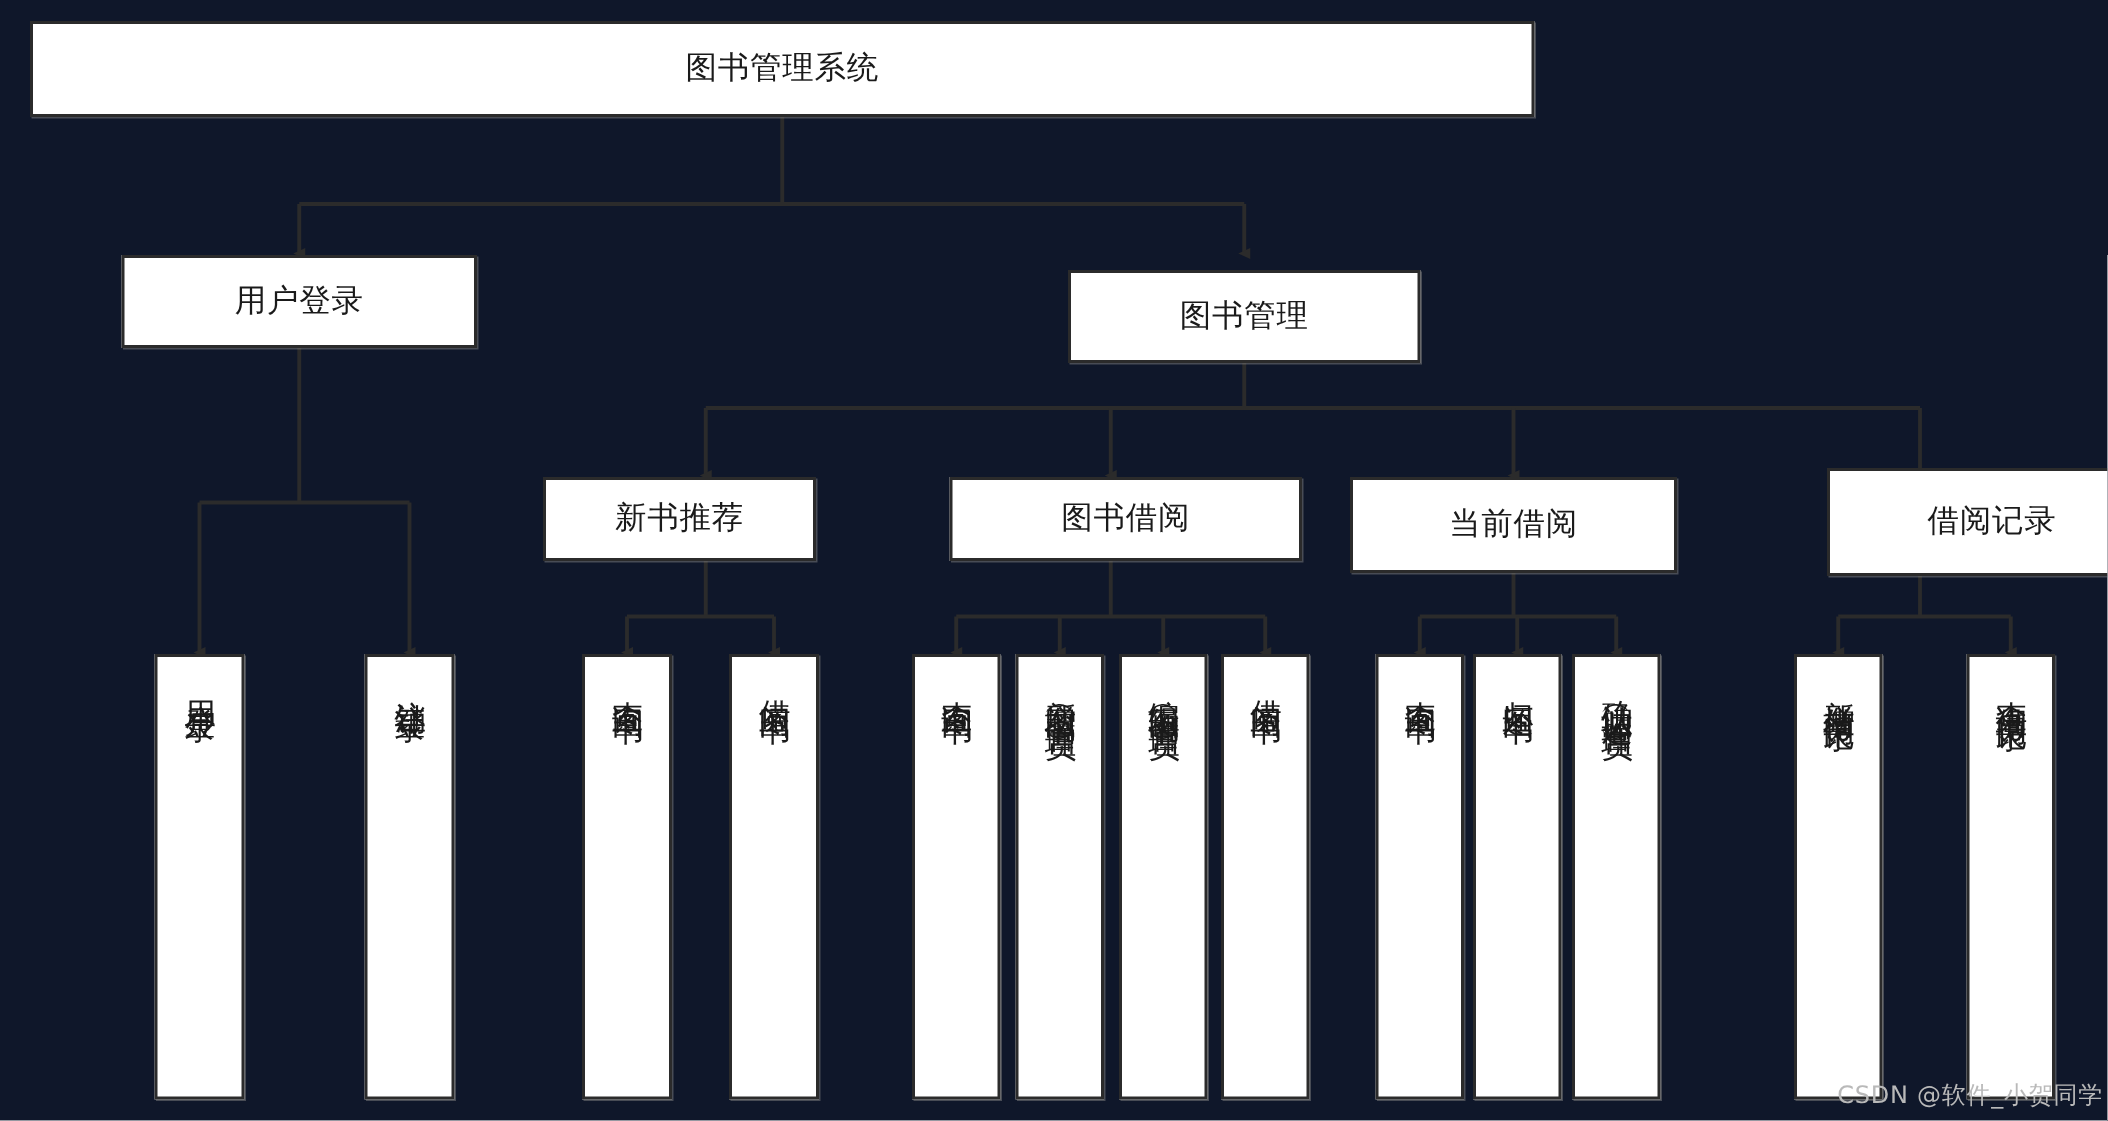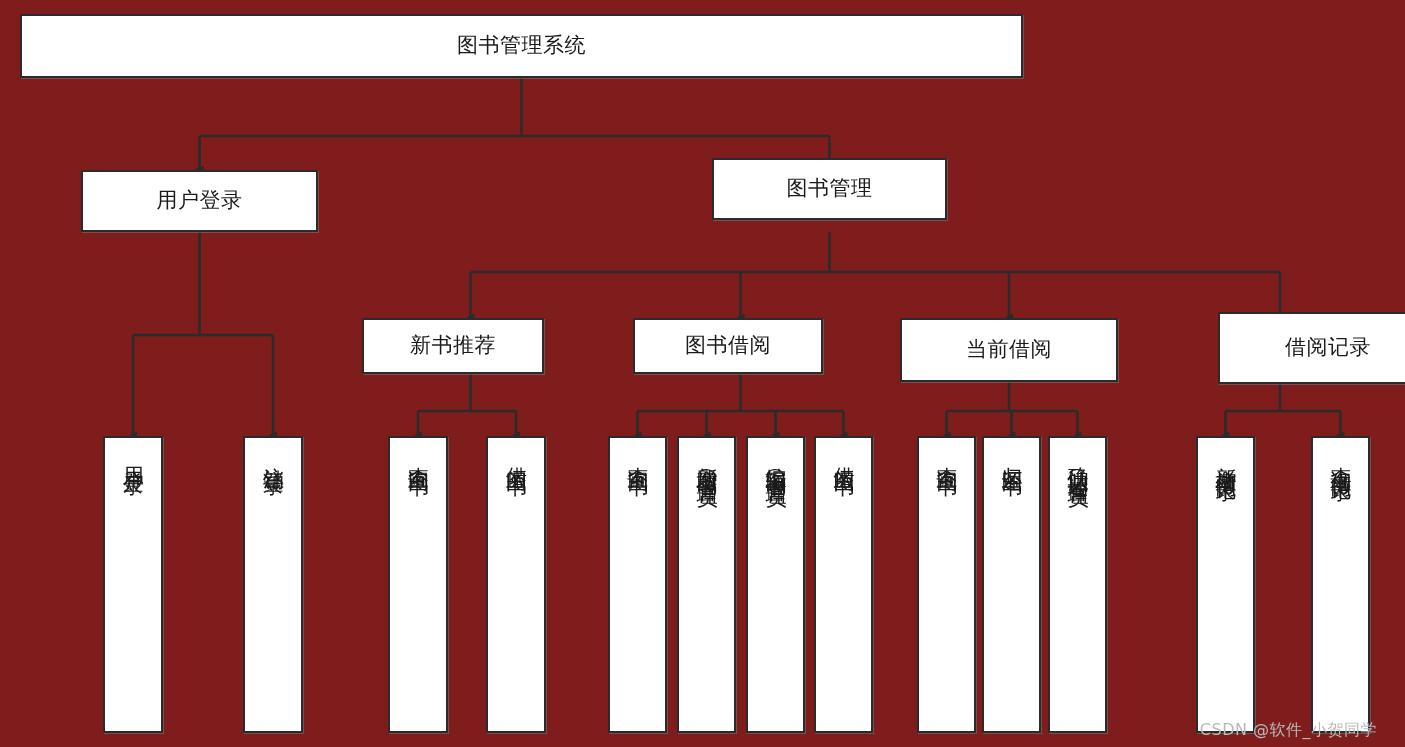--- a/index.html
+++ b/index.html
@@ -8,21 +8,21 @@
     padding: 0;
     background: #ffffff;
   }
   body {
     font-family: "DejaVu Sans", "Liberation Sans", sans-serif;
   }
   #stage {
     position: relative;
     width: 1405px;
     height: 747px;
-    background: #7f1d1d;
+    background: #0f172a;
     overflow: hidden;
   }
   #diagram-svg {
     position: absolute;
     left: 0;
     top: 0;
     width: 1405px;
     height: 747px;
   }
   .node-box {
@@ -52,21 +52,21 @@
   .node-box.vertical .node-label {
     writing-mode: vertical-rl;
     text-orientation: upright;
     white-space: nowrap;
     letter-spacing: 3px;
     font-size: 21px;
     line-height: 1;
   }
   #watermark {
     position: absolute;
-    right: 28px;
+    right: 3px;
     bottom: 6px;
     font-size: 16px;
     color: #b9b9b9;
     letter-spacing: 0.5px;
     white-space: nowrap;
     pointer-events: none;
     margin-top: 24px;
   }
 </style>
 </head>
@@ -117,27 +117,27 @@
       </g>
   </svg>
 
   <div id="nodes-layer">
       <div class="node-box" style="left: 20px; top: 14px; width: 1003px; height: 64px;">
         <span class="node-label">图书管理系统</span>
       </div>
       <div class="node-box" style="left: 81px; top: 170px; width: 237px; height: 62px;">
         <span class="node-label">用户登录</span>
       </div>
-      <div class="node-box" style="left: 712px; top: 158px; width: 235px; height: 62px;">
+      <div class="node-box" style="left: 712px; top: 180px; width: 235px; height: 62px;">
         <span class="node-label">图书管理</span>
       </div>
       <div class="node-box" style="left: 362px; top: 318px; width: 182px; height: 56px;">
         <span class="node-label">新书推荐</span>
       </div>
-      <div class="node-box" style="left: 633px; top: 318px; width: 190px; height: 56px;">
+      <div class="node-box" style="left: 633px; top: 318px; width: 235px; height: 56px;">
         <span class="node-label">图书借阅</span>
       </div>
       <div class="node-box" style="left: 900px; top: 318px; width: 218px; height: 64px;">
         <span class="node-label">当前借阅</span>
       </div>
       <div class="node-box" style="left: 1170px; top: 312px; width: 220px; height: 72px; margin-left: 48px;">
         <span class="node-label">借阅记录</span>
       </div>
       <div class="node-box vertical" style="left: 103px; top: 436px; width: 60px; height: 297px;">
         <span class="node-label">用户登录</span>

